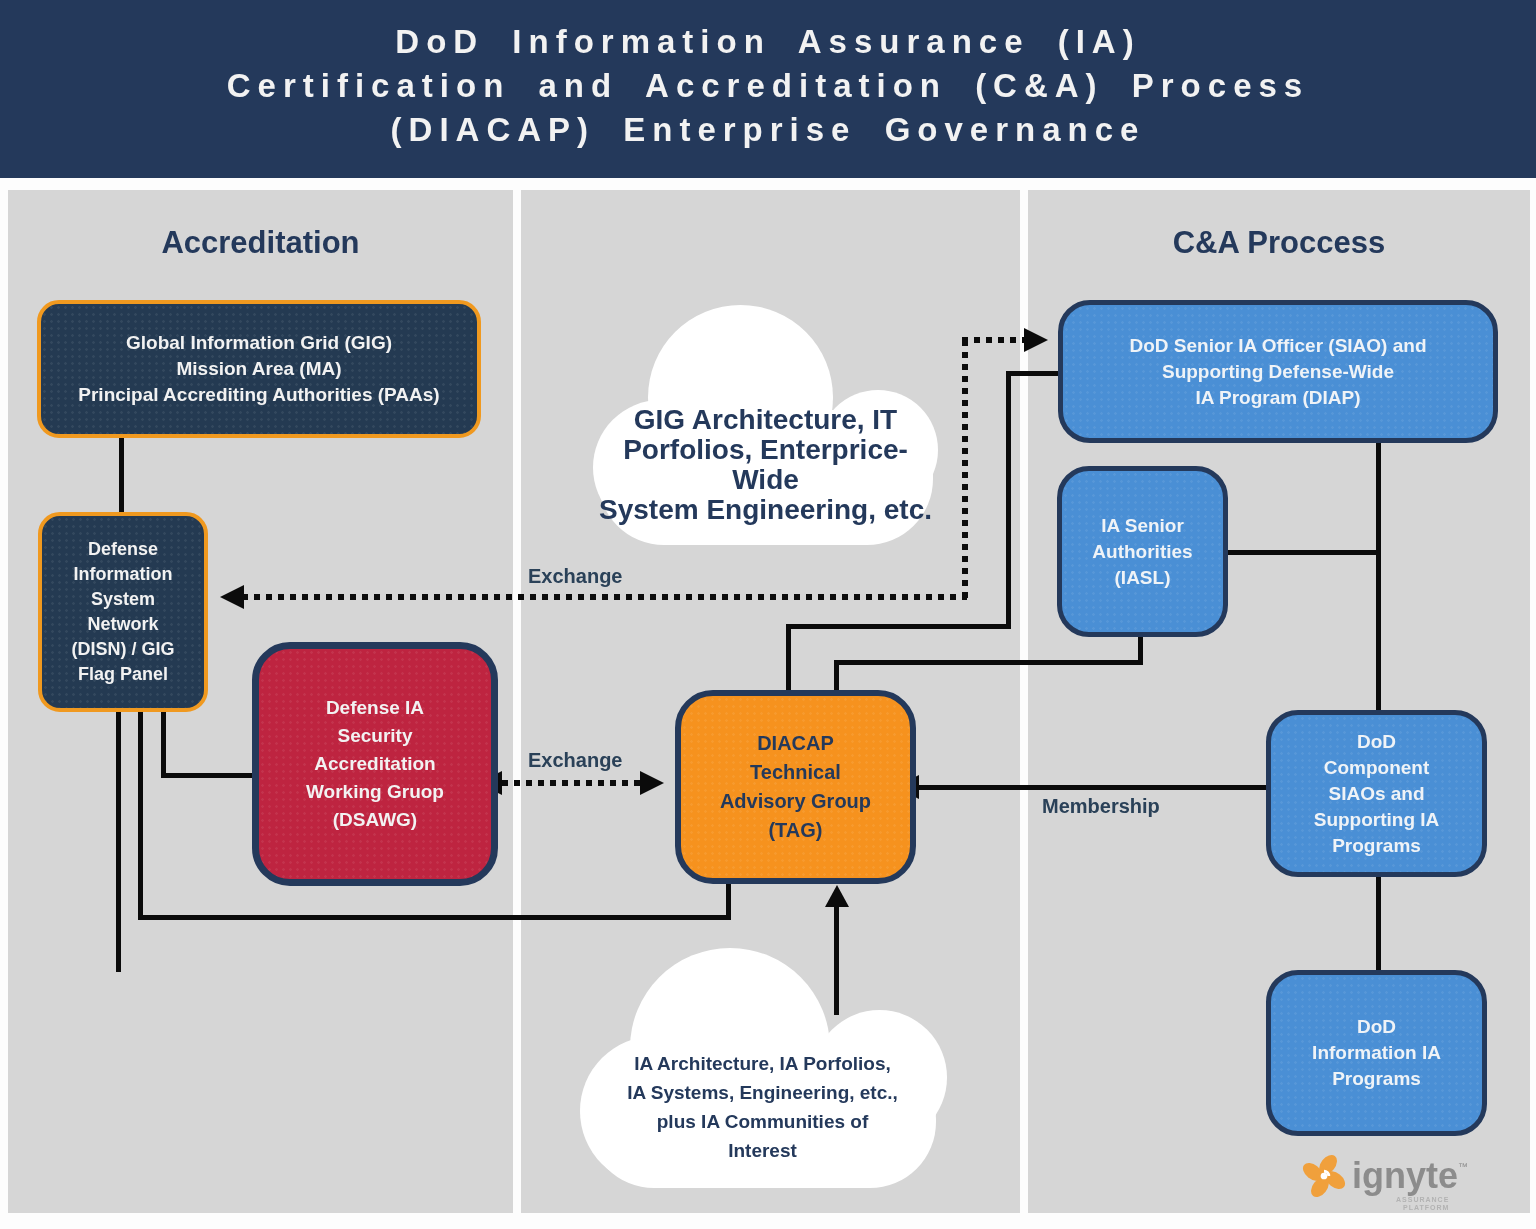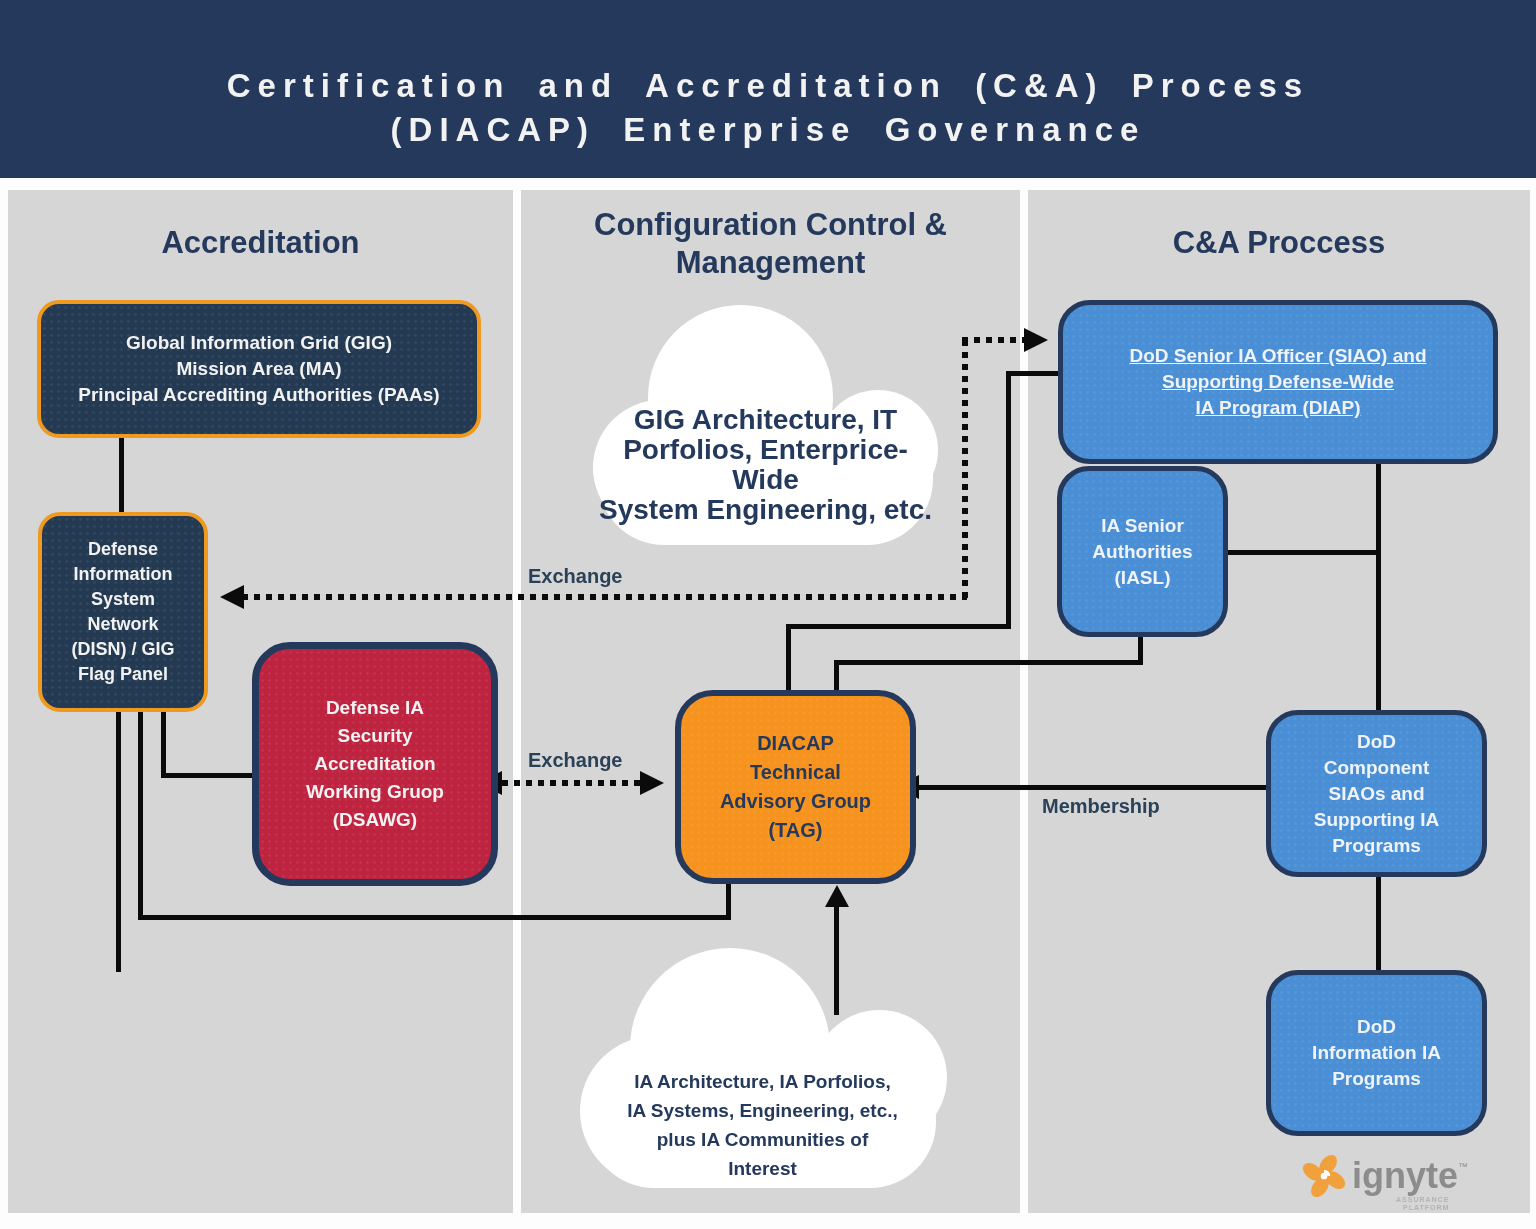--- a/index.html
+++ b/index.html
@@ -42,31 +42,30 @@
   #logo .lname{color:#8C8C8C;font-weight:bold;font-size:36px;letter-spacing:0px;line-height:36px;}
   #logo .tm{color:#8C8C8C;font-size:10px;vertical-align:18px;}
   #logo .lsub{color:#B3B3B3;font-weight:bold;font-size:7px;letter-spacing:1px;text-align:right;line-height:8px;}
 </style>
 </head>
 <body>
 
 <div id="stage">
 
   <div class="abs" id="header">
+    <div class="t abs" style="top:20px;">DoD Information Assurance (IA)</div>
     <div class="t abs" style="top:64px;">Certification and Accreditation (C&amp;A) Process</div>
     <div class="t abs" style="top:108px;">(DIACAP) Enterprise Governance</div>
   </div>
 
   <div class="abs col" style="left:8px;width:505px;"></div>
   <div class="abs col" style="left:521px;width:499px;"></div>
   <div class="abs col" style="left:1028px;width:502px;"></div>
 
   <div class="abs colhead" style="left:8px;top:224px;width:505px;">Accreditation</div>
-  <div class="abs colhead" style="left:521px;top:206px;width:499px;">Configuration Control &amp;
-Management</div>
   <div class="abs colhead" style="left:1028px;top:224px;width:502px;">C&amp;A Proccess</div>
 
   <div class="abs ln" style="left:119px;top:437px;width:5px;height:78px;"></div>
   <div class="abs ln" style="left:116px;top:683px;width:5px;height:289px;"></div>
   <div class="abs ln" style="left:138px;top:683px;width:5px;height:237px;"></div>
   <div class="abs ln" style="left:138px;top:915px;width:593px;height:5px;"></div>
   <div class="abs ln" style="left:726px;top:883px;width:5px;height:37px;"></div>
   <div class="abs ln" style="left:161px;top:683px;width:5px;height:95px;"></div>
   <div class="abs ln" style="left:161px;top:773px;width:95px;height:5px;"></div>
   <div class="abs ln" style="left:786px;top:624px;width:5px;height:68px;"></div>
@@ -105,21 +104,21 @@
     <div class="ctext" style="top:100px;font-size:28px;line-height:30px;">GIG Architecture, IT
 Porfolios, Enterprice-Wide
 System Engineering, etc.</div>
   </div>
 
   <div class="abs cloud" style="left:580px;top:948px;width:365px;height:245px;">
     <div class="puff" style="left:50px;top:0;width:200px;height:200px;"></div>
     <div class="puff" style="left:232px;top:62px;width:135px;height:135px;"></div>
     <div class="puff" style="left:0;top:88px;width:150px;height:150px;"></div>
     <div class="body" style="left:8px;top:105px;width:348px;height:135px;border-radius:66px;"></div>
-    <div class="ctext" style="top:119px;font-size:19px;line-height:29px;">IA Architecture, IA Porfolios,
+    <div class="ctext" style="top:101px;font-size:19px;line-height:29px;">IA Architecture, IA Porfolios,
 IA Systems, Engineering, etc.,
 plus IA Communities of
 Interest</div>
   </div>
 
   <div class="abs box navybox" style="left:37px;top:300px;width:444px;height:138px;font-size:19px;line-height:26px;">Global Information Grid (GIG)
 Mission Area (MA)
 Principal Accrediting Authorities (PAAs)</div>
   <div class="abs box navybox" style="left:38px;top:512px;width:170px;height:200px;font-size:18px;line-height:25px;">Defense
 Information
@@ -129,21 +128,21 @@
 Flag Panel</div>
   <div class="abs box redbox" style="left:252px;top:642px;width:246px;height:244px;font-size:19px;line-height:28px;">Defense IA
 Security
 Accreditation
 Working Gruop
 (DSAWG)</div>
   <div class="abs box orangebox" style="left:675px;top:690px;width:241px;height:194px;font-size:20px;line-height:29px;">DIACAP
 Technical
 Advisory Group
 (TAG)</div>
-  <div class="abs box bluebox" style="left:1058px;top:300px;width:440px;height:164px;font-size:19px;line-height:26px;text-decoration:underline;">DoD Senior IA Officer (SIAO) and
+  <div class="abs box bluebox" style="left:1058px;top:300px;width:440px;height:143px;font-size:19px;line-height:26px;">DoD Senior IA Officer (SIAO) and
 Supporting Defense-Wide
 IA Program (DIAP)</div>
   <div class="abs box bluebox" style="left:1057px;top:466px;width:171px;height:171px;font-size:19px;line-height:26px;">IA Senior
 Authorities
 (IASL)</div>
   <div class="abs box bluebox" style="left:1266px;top:710px;width:221px;height:167px;font-size:19px;line-height:26px;">DoD
 Component
 SIAOs and
 Supporting IA
 Programs</div>

